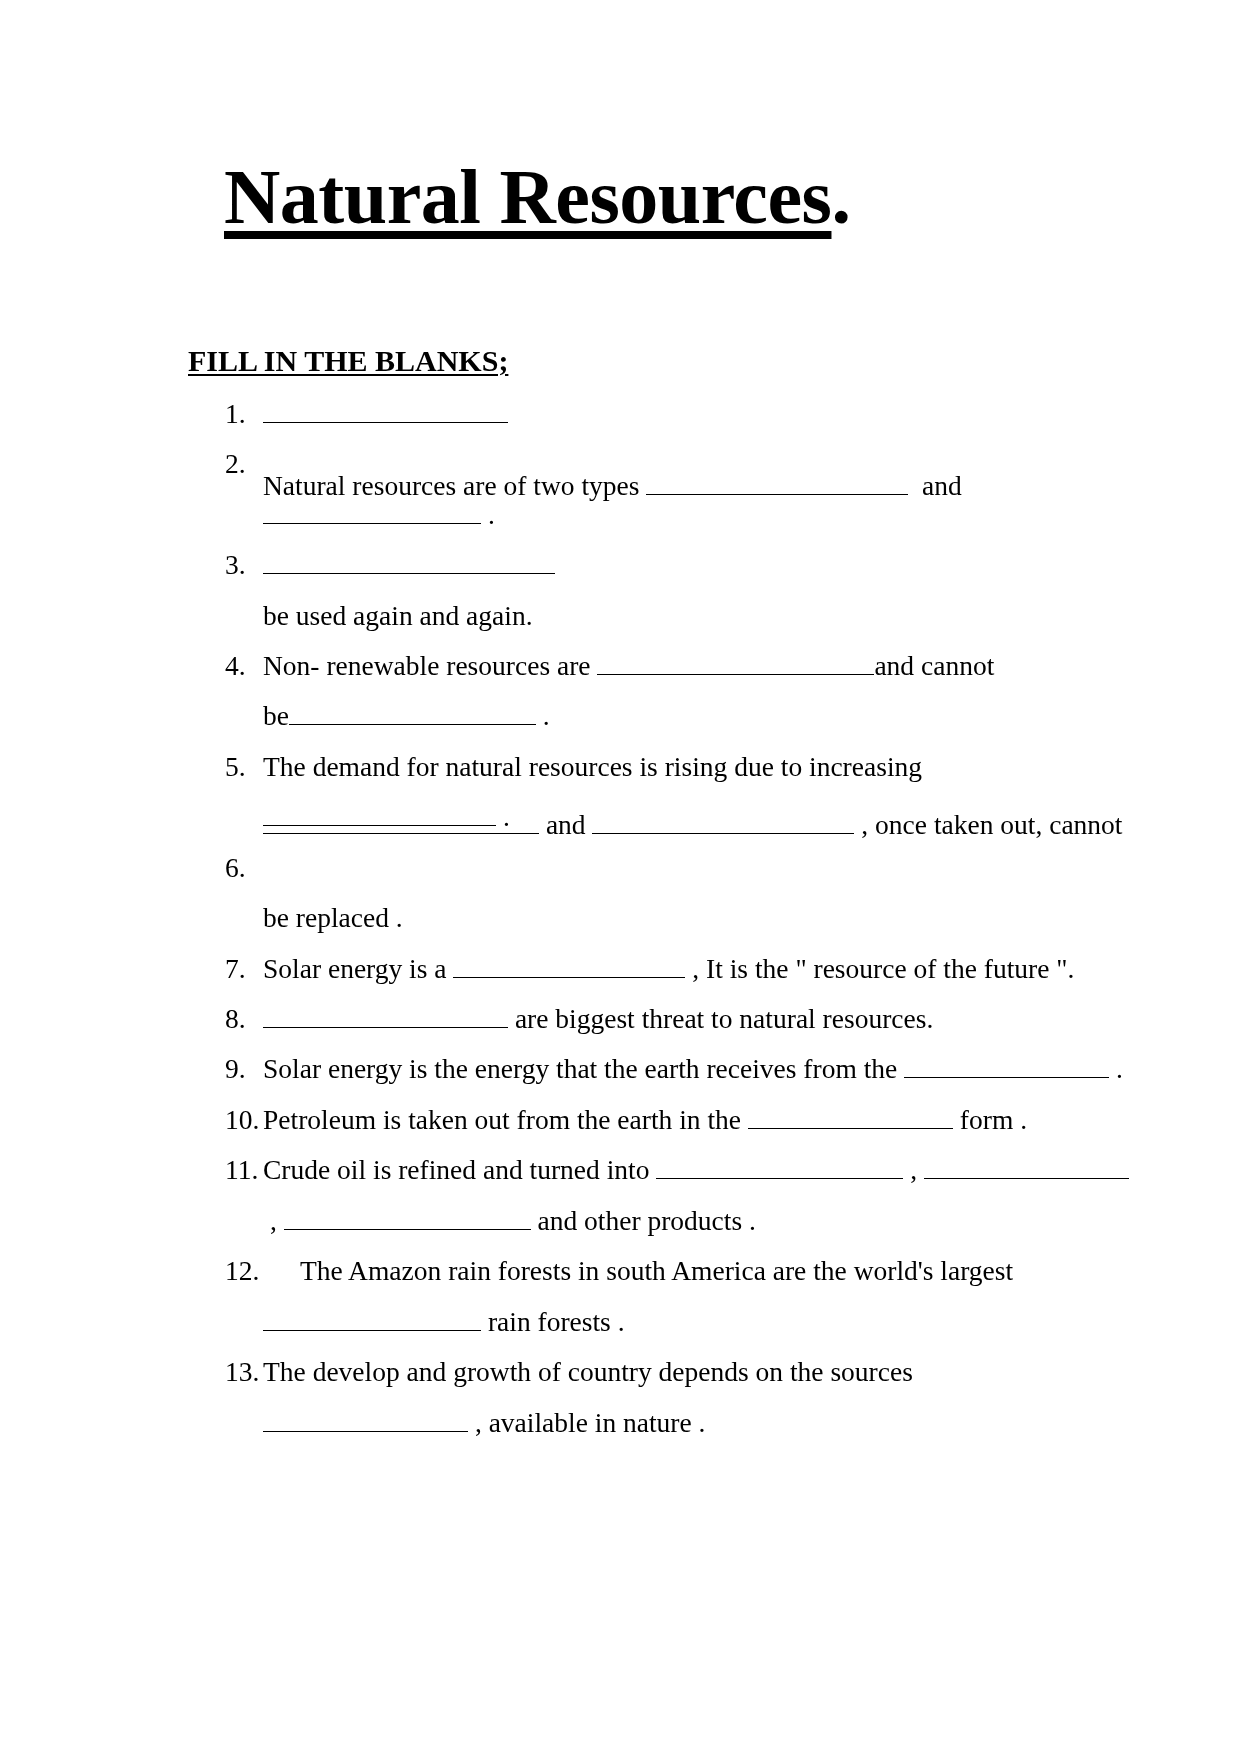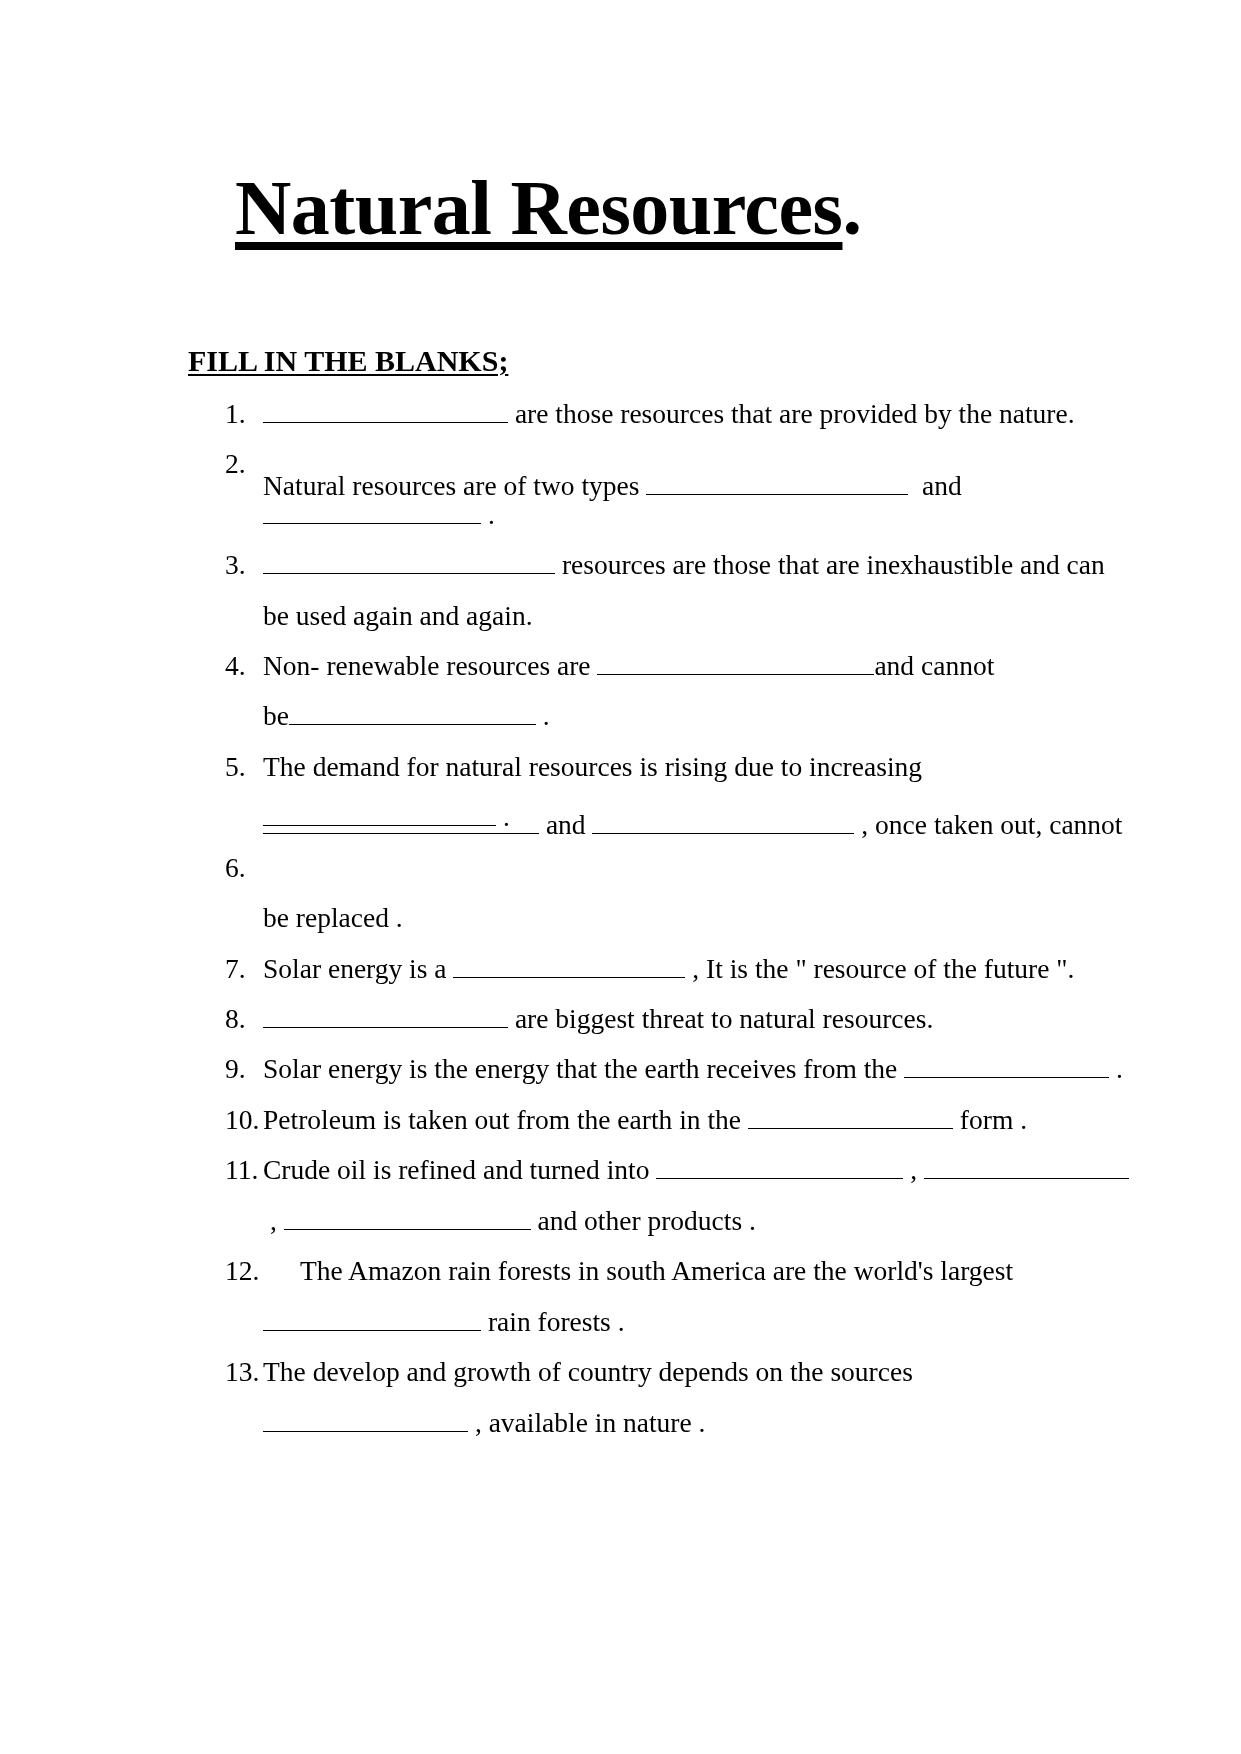--- a/index.html
+++ b/index.html
@@ -1,44 +1,44 @@
 <!DOCTYPE html>
 <html><head>
 <meta charset="utf-8">
 <style>
   html, body { margin: 0; padding: 0; background: #ffffff; }
   body { width: 1241px; height: 1754px; position: relative; overflow: hidden;
          font-family: "Liberation Serif", "DejaVu Serif", serif; color: #000; }
-  .title { position: absolute; left: 224px; top: 158px; margin: 11px;
+  .title { position: absolute; left: 224px; top: 158px; margin: 0;
            font-size: 78px; font-weight: bold; line-height: 1; letter-spacing: -0.5px;
            white-space: nowrap; }
   .title .u { text-decoration: underline; text-decoration-thickness: 8px; text-underline-offset: 8px; }
   .section { position: absolute; left: 188px; top: 344px; margin: 0;
              font-size: 30px; font-weight: bold; text-decoration: underline;
              text-decoration-thickness: 2px; text-underline-offset: 3px; white-space: nowrap; }
   .line { position: absolute; font-size: 27.5px; line-height: 34px; white-space: pre; }
   .num { position: absolute; left: 225px; }
   .txt { left: 263px; }
   .blank { display: inline-block; border-bottom: 1.6px solid #000; height: 24px; vertical-align: baseline; }
 </style>
 </head>
 <body>
 
 <h1 class="title"><span class="u">Natural Resources</span><span>.</span></h1>
 
 <div class="section">FILL IN THE BLANKS;</div>
 
 <div id="questions">
     <div class="line num" style="top: 397px;">1.</div>
-    <div class="line txt" style="top: 397px;"><span class="blank" style="width: 245px;"></span><span> are those resources that are provided by the nature.</span></div>
+    <div class="line txt" style="top: 397px;"><span class="blank" style="width: 245px;"></span></div>
     <div class="line num" style="top: 447px;">2.</div>
     <div class="line txt" style="top: 469px;"><span>Natural resources are of two types </span><span class="blank" style="width: 262px;"></span><span>  and</span></div>
     <div class="line txt" style="top: 498px;"><span class="blank" style="width: 218px;"></span><span> .</span></div>
     <div class="line num" style="top: 548px;">3.</div>
-    <div class="line txt" style="top: 548px;"><span class="blank" style="width: 292px;"></span><span> resources are those that are inexhaustible and can</span></div>
+    <div class="line txt" style="top: 548px;"><span class="blank" style="width: 292px;"></span></div>
     <div class="line txt" style="top: 599px;"><span>be used again and again.</span></div>
     <div class="line num" style="top: 649px;">4.</div>
     <div class="line txt" style="top: 649px;"><span>Non- renewable resources are </span><span class="blank" style="width: 277px;"></span><span>and cannot</span></div>
     <div class="line txt" style="top: 699px;"><span>be</span><span class="blank" style="width: 247px;"></span><span> .</span></div>
     <div class="line num" style="top: 750px;">5.</div>
     <div class="line txt" style="top: 750px;"><span>The demand for natural resources is rising due to increasing</span></div>
     <div class="line txt" style="top: 800px;"><span class="blank" style="width: 233px;"></span><span> .</span></div>
     <div class="line num" style="top: 851px;">6.</div>
     <div class="line txt" style="top: 808px;"><span class="blank" style="width: 276px;"></span><span> and </span><span class="blank" style="width: 262px;"></span><span> , once taken out, cannot</span></div>
     <div class="line txt" style="top: 901px;"><span>be replaced .</span></div>

